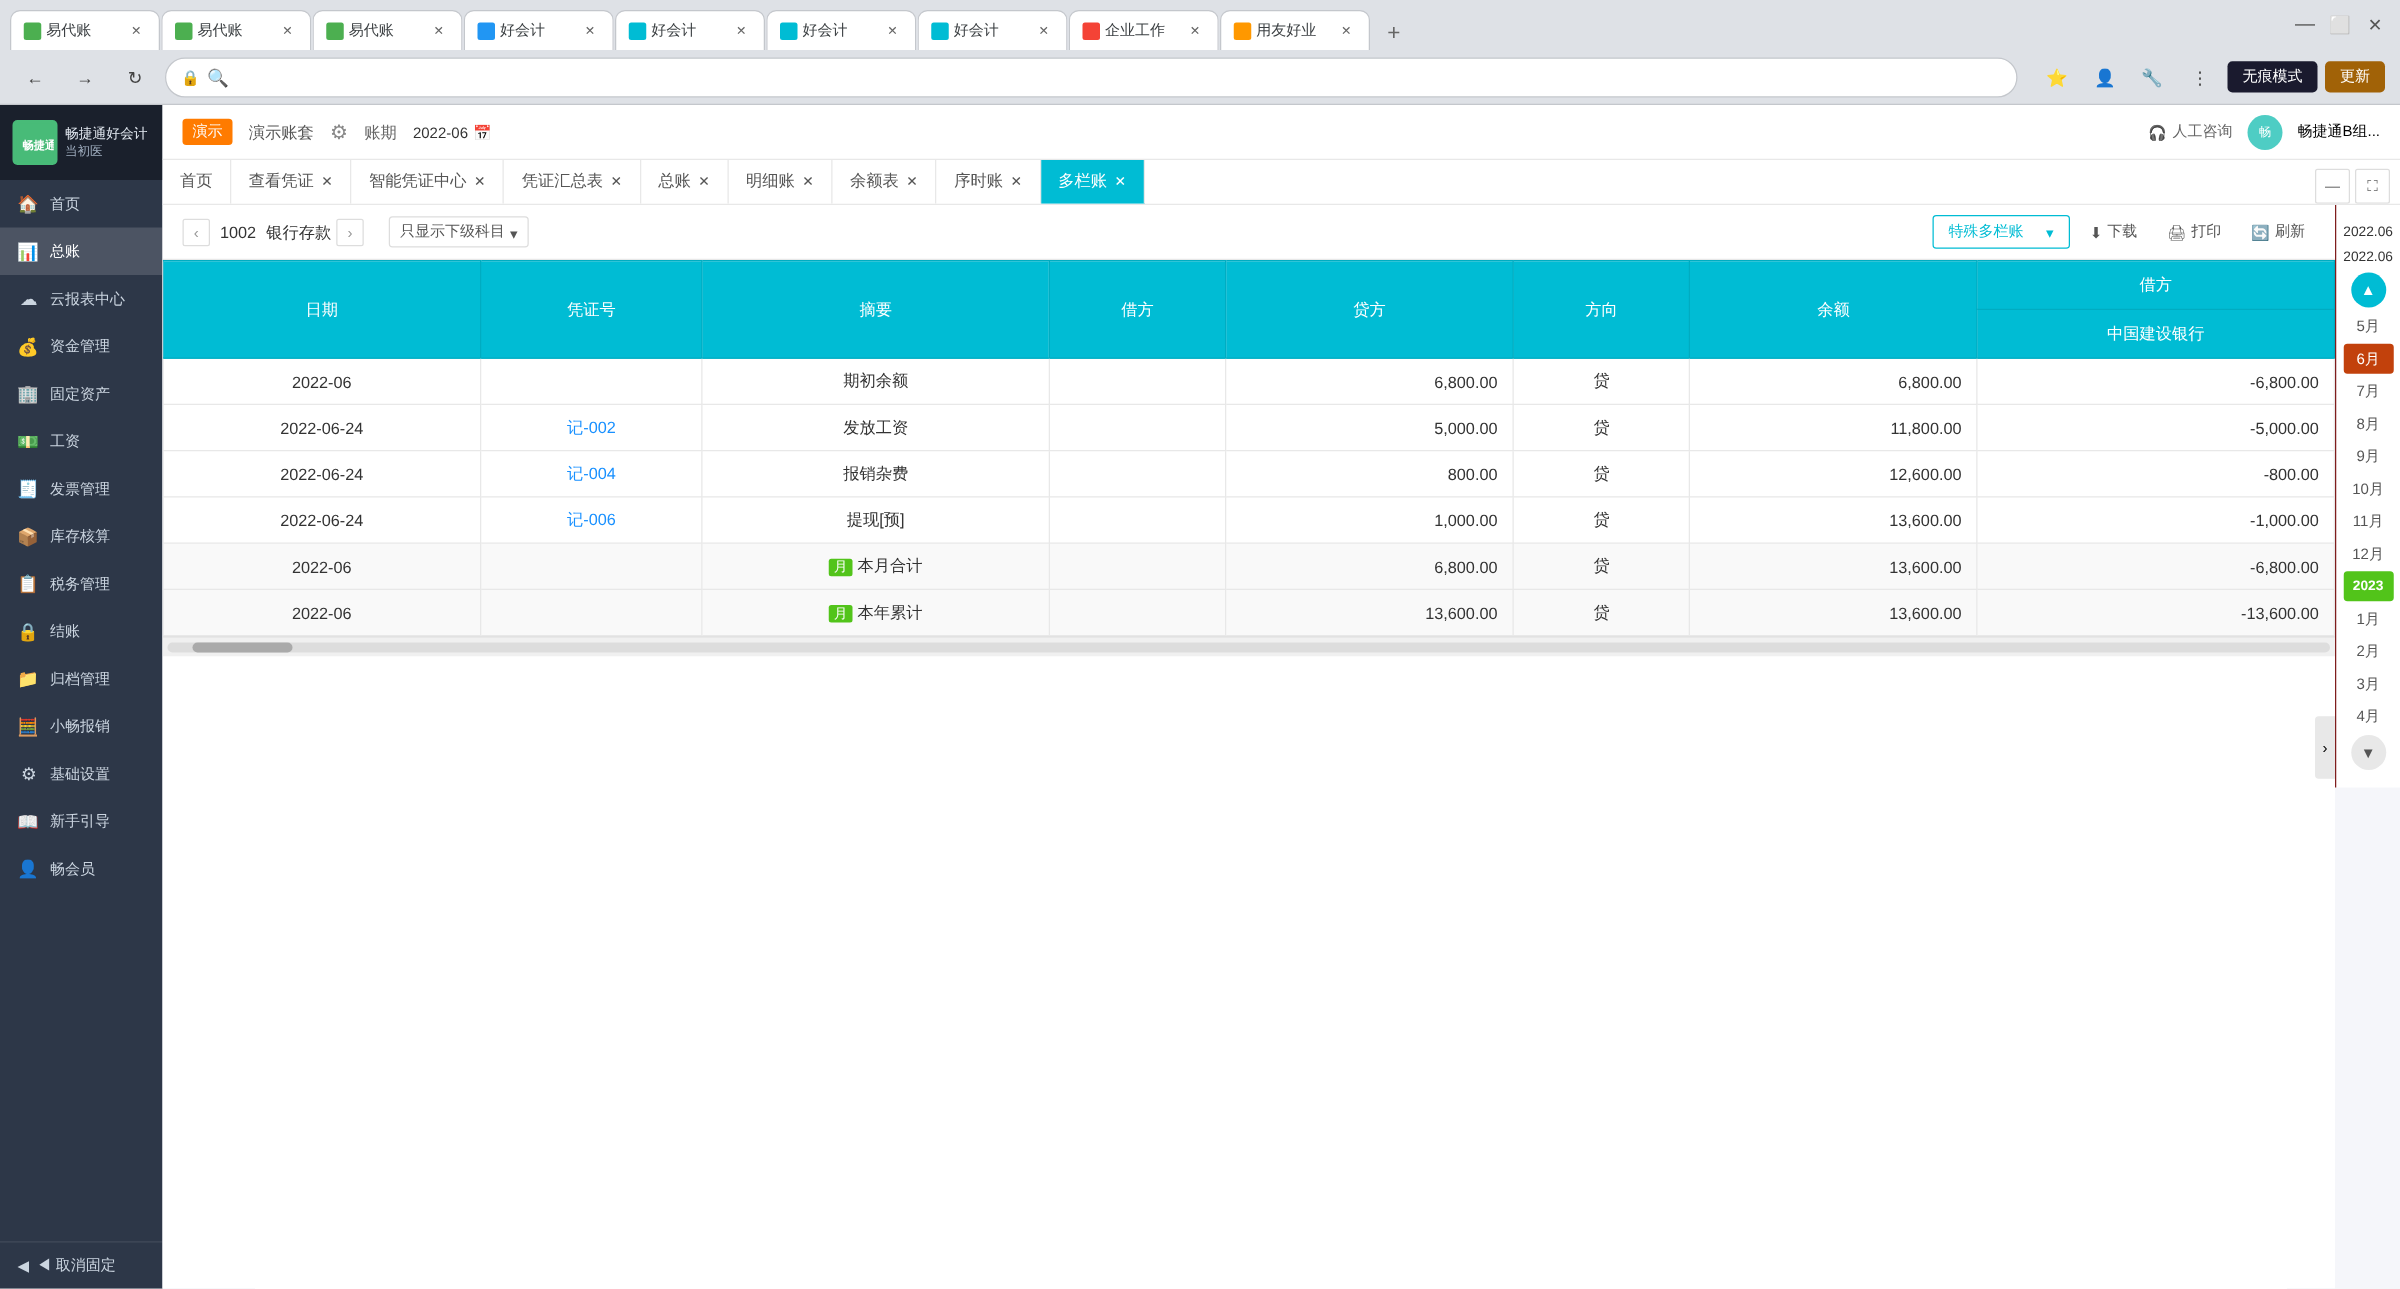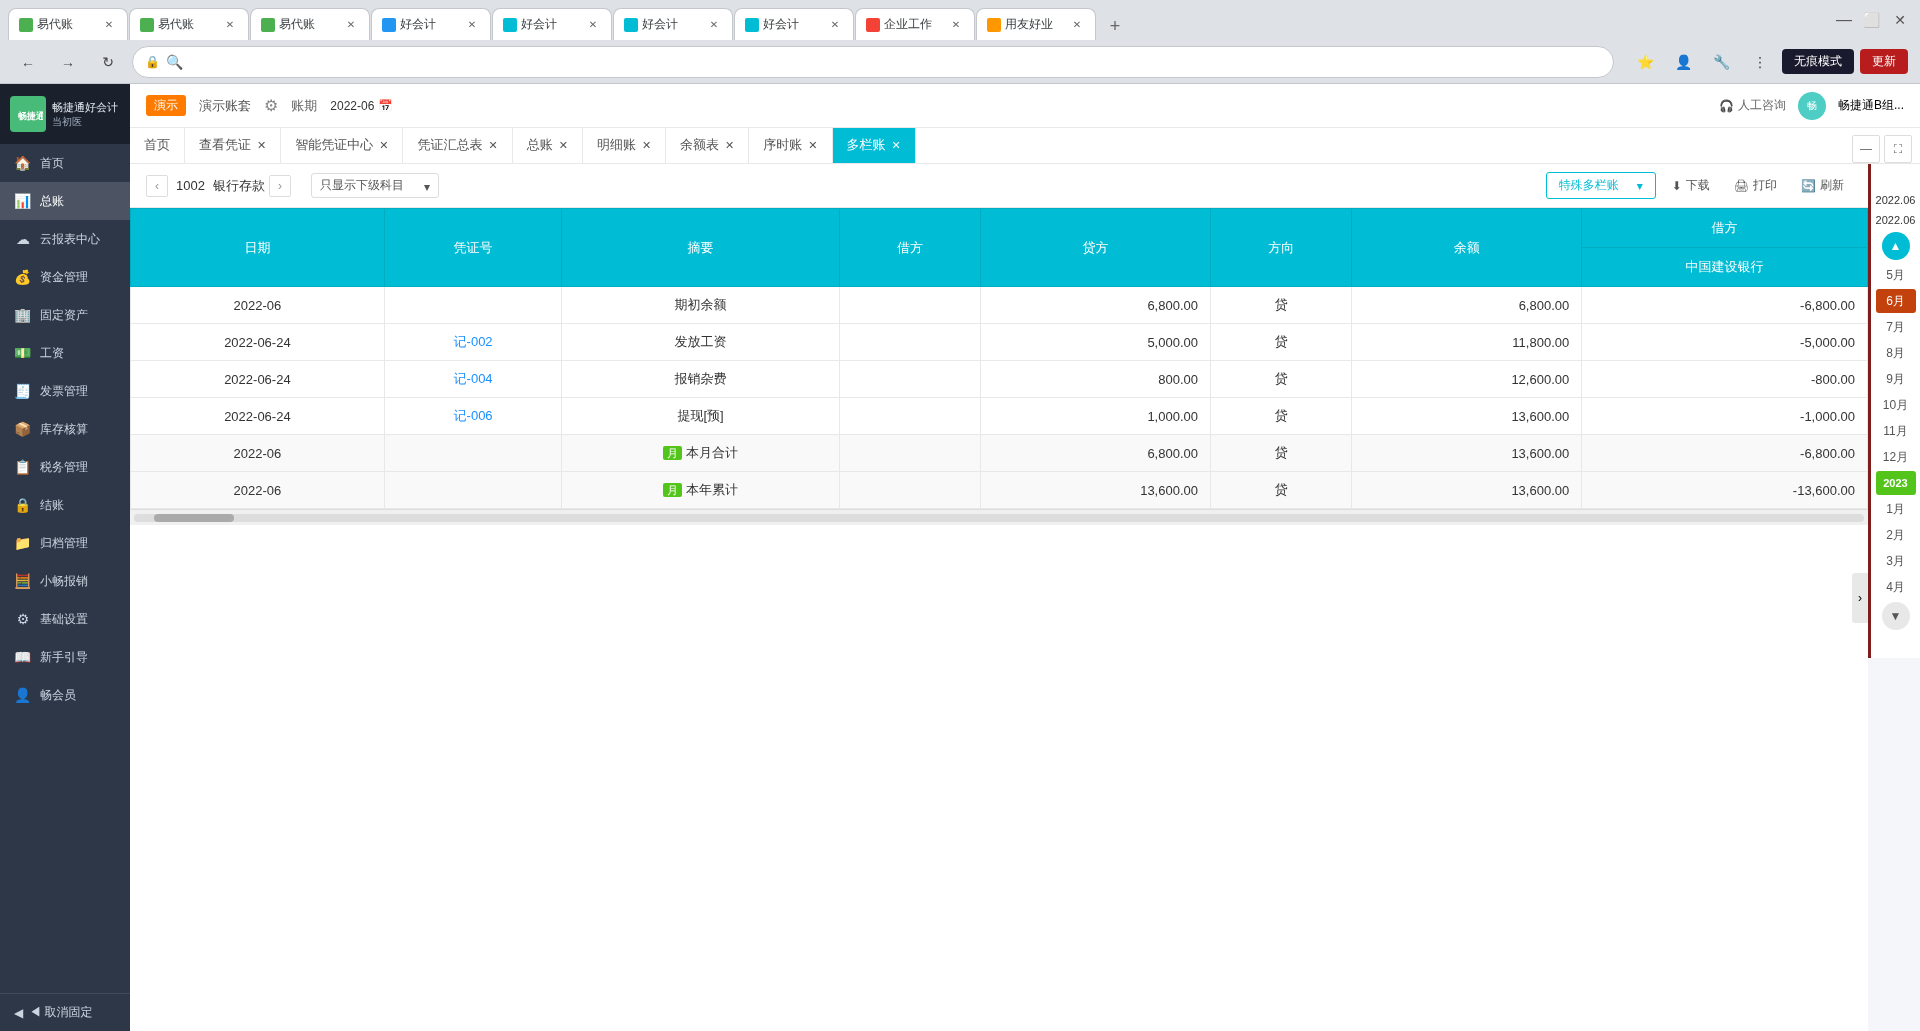--- a/index.html
+++ b/index.html
@@ -13,21 +13,21 @@
     .tab-label { flex: 1; overflow: hidden; text-overflow: ellipsis; white-space: nowrap; }
     .tab-close { width: 16px; height: 16px; border-radius: 50%; display: flex; align-items: center; justify-content: center; font-size: 10px; color: #666; cursor: pointer; flex-shrink: 0; }
     .new-tab-btn { width: 28px; height: 28px; display: flex; align-items: center; justify-content: center; border-radius: 50%; cursor: pointer; font-size: 18px; color: #666; margin-left: 4px; }
 
     
     .address-bar-row { height: 44px; background: #dee1e6; display: flex; align-items: center; padding: 0 12px; gap: 8px; border-bottom: 1px solid #c4c7cc; }
     .nav-btn { width: 32px; height: 32px; border-radius: 50%; display: flex; align-items: center; justify-content: center; cursor: pointer; color: #444; font-size: 14px; }
     .address-bar { flex: 1; height: 32px; background: #fff; border-radius: 16px; display: flex; align-items: center; padding: 0 12px; gap: 6px; font-size: 13px; color: #3c4043; border: 1px solid #c4c7cc; }
     .address-text { flex: 1; overflow: hidden; text-overflow: ellipsis; white-space: nowrap; font-size: 13px; }
     .wuhen-mode { background: #1a1a2e; color: #fff; padding: 4px 12px; border-radius: 4px; font-size: 12px; cursor: pointer; }
-    .update-btn { background: #b91c1c; color: #fff; padding: 4px 12px; border-radius: 4px; font-size: 12px; cursor: pointer; }
+    .update-btn { background: #a16207; color: #fff; padding: 4px 12px; border-radius: 4px; font-size: 12px; cursor: pointer; }
 
     
     .app-container { display: flex; height: calc(1031px - 84px); }
 
     
     .sidebar { width: 130px; background: #2d3748; color: #fff; display: flex; flex-direction: column; flex-shrink: 0; }
     .sidebar-header { padding: 12px 10px; background: #1a202c; display: flex; align-items: center; gap: 6px; }
     .sidebar-logo { width: 36px; height: 36px; background: #48bb78; border-radius: 4px; display: flex; align-items: center; justify-content: center; font-size: 10px; color: #fff; font-weight: bold; flex-shrink: 0; }
     .sidebar-title { font-size: 11px; color: #e2e8f0; line-height: 1.3; }
     .sidebar-nav { flex: 1; overflow-y: auto; }
@@ -57,37 +57,37 @@
     
     .content-area { flex: 1; display: flex; overflow: hidden; }
 
     
     .ledger-content { flex: 1; overflow: auto; padding: 0; background: #fff; position: relative; }
 
     
     .ledger-toolbar { height: 44px; display: flex; align-items: center; padding: 0 16px; gap: 12px; background: #fff; border-bottom: 1px solid #e8e8e8; flex-shrink: 0; }
     .account-nav { display: flex; align-items: center; gap: 4px; }
     .nav-arrow { width: 22px; height: 22px; border: 1px solid #ddd; border-radius: 2px; display: flex; align-items: center; justify-content: center; cursor: pointer; color: #999; font-size: 12px; }
-    .sub-filter { display: flex; align-items: flex-end; gap: 20px; border: 1px solid #ddd; border-radius: 3px; padding: 3px 8px; cursor: pointer; font-size: 12px; color: #555; margin-left: 8px; }
+    .sub-filter { display: flex; align-items: flex-end; gap: 4px; border: 1px solid #ddd; border-radius: 3px; padding: 3px 8px; cursor: pointer; font-size: 12px; color: #555; margin-left: 8px; }
     .toolbar-right { margin-left: auto; display: flex; align-items: center; gap: 8px; }
     .special-btn { border: 1px solid #00bcd4; color: #00bcd4; padding: 4px 12px; border-radius: 3px; cursor: pointer; font-size: 12px; display: flex; align-items: center; gap: 18px; }
     .action-btn { display: flex; align-items: center; gap: 4px; color: #555; font-size: 12px; cursor: pointer; padding: 4px 8px; }
 
     
     .ledger-table-wrap { overflow: auto; }
     .ledger-table { width: 100%; border-collapse: collapse; }
     .ledger-table th { background: #00bcd4; color: #fff; padding: 10px 12px; text-align: center; font-size: 13px; font-weight: normal; border: 1px solid #00acc1; white-space: nowrap; }
     .ledger-table td { padding: 9px 12px; text-align: center; border: 1px solid #e8e8e8; font-size: 13px; color: #333; }
     .ledger-table td.num { text-align: right; }
     .ledger-table td.link { color: #1890ff; cursor: pointer; }
     .month-tag { background: #52c41a; color: #fff; border-radius: 2px; padding: 1px 4px; font-size: 11px; margin-right: 4px; }
     .summary-row td { background: #f9f9f9; }
 
     
-    .right-panel { width: 52px; background: #fff; border-left: 3px solid #7f1d1d; display: flex; flex-direction: column; align-items: center; padding: 26px 0; flex-shrink: 0; overflow-y: auto; }
+    .right-panel { width: 52px; background: #fff; border-left: 1px solid #7f1d1d; display: flex; flex-direction: column; align-items: center; padding: 12px 0; flex-shrink: 0; overflow-y: auto; }
     .month-item { width: 40px; height: 24px; display: flex; align-items: center; justify-content: center; font-size: 12px; color: #555; cursor: pointer; border-radius: 3px; margin: 1px 0; }
     .month-item.active { background: #c2410c; color: #fff; }
     .month-item.year-tag { background: #52c41a; color: #fff; font-size: 11px; font-weight: bold; }
     .scroll-up { width: 28px; height: 28px; background: #00bcd4; border-radius: 50%; display: flex; align-items: center; justify-content: center; color: #fff; cursor: pointer; font-size: 12px; margin: 2px 0; }
     .scroll-down { width: 28px; height: 28px; background: #e8e8e8; border-radius: 50%; display: flex; align-items: center; justify-content: center; color: #555; cursor: pointer; font-size: 12px; margin: 2px 0; }
 
     
     .bottom-scroll { height: 16px; background: #f0f0f0; border-top: 1px solid #ddd; display: flex; align-items: center; padding: 0 4px; }
     .scroll-track { flex: 1; height: 8px; background: #ddd; border-radius: 4px; position: relative; }
     .scroll-thumb { width: 80px; height: 8px; background: #aaa; border-radius: 4px; position: absolute; left: 20px; }

